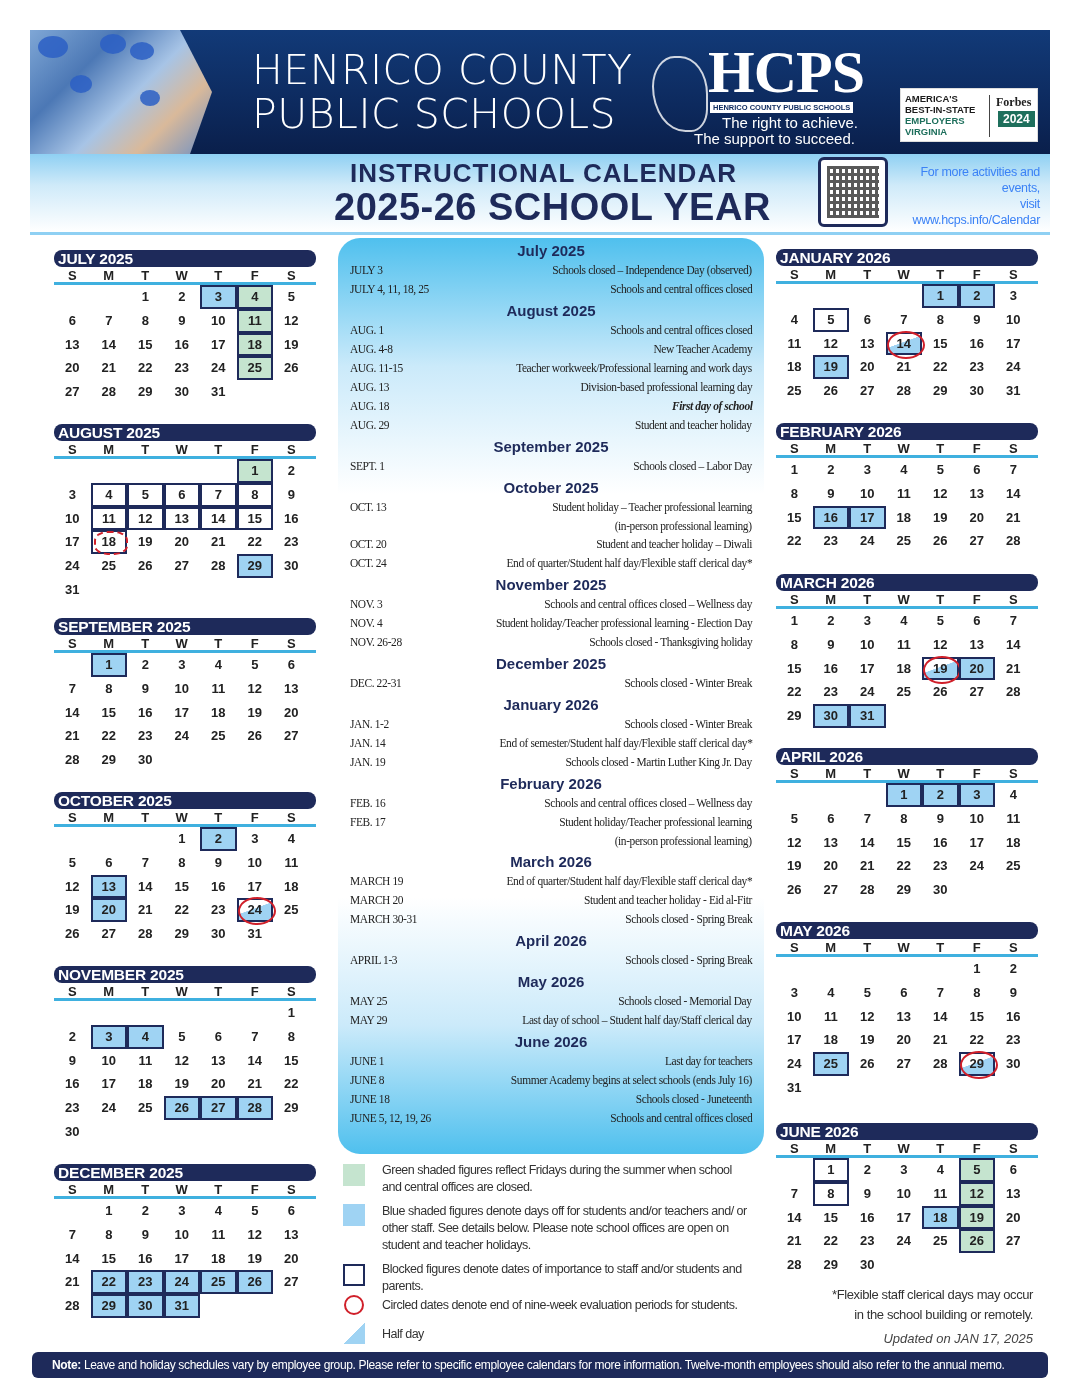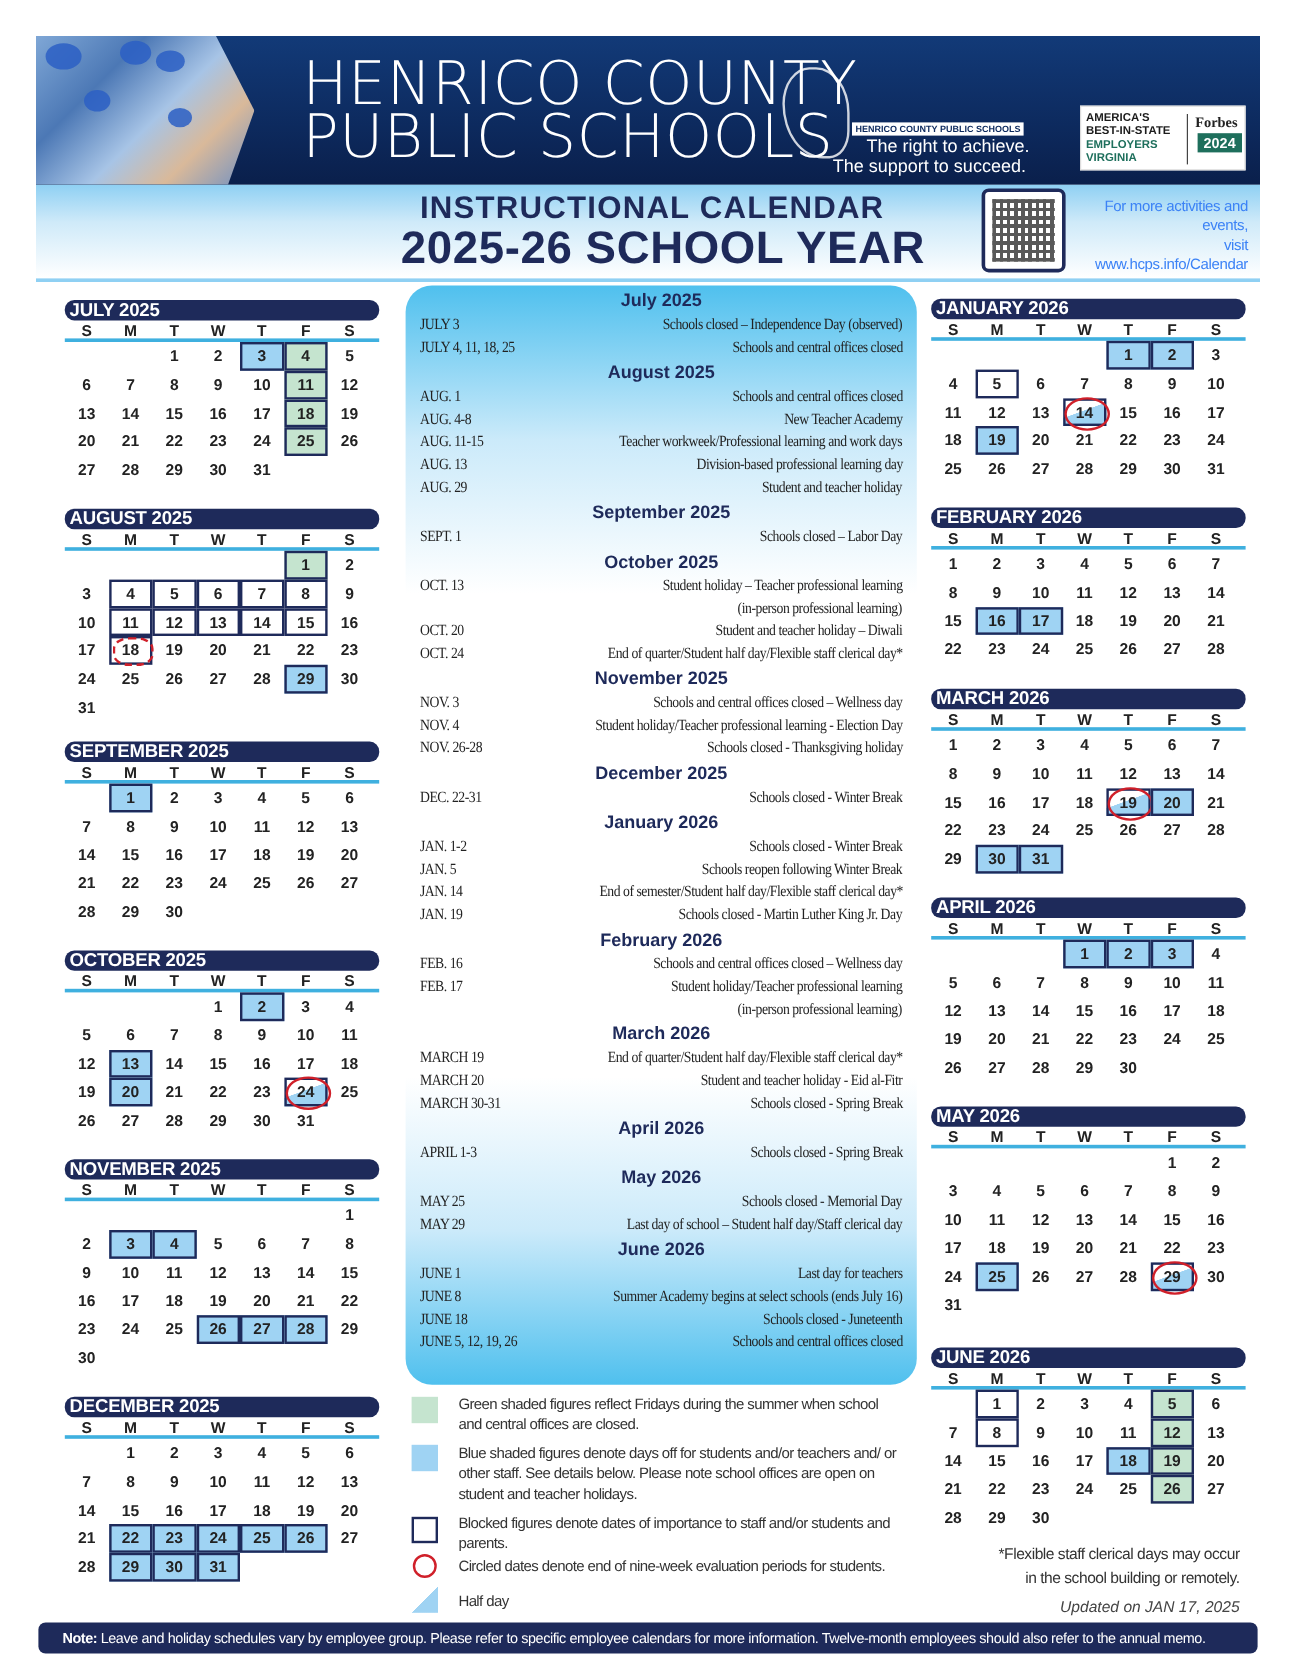--- a/index.html
+++ b/index.html
@@ -1,20 +1,20 @@
 <!DOCTYPE html>
 <html><head>
 <meta charset="utf-8">
 <style>
 *{box-sizing:border-box;margin:0;padding:0}
 body{width:1080px;height:1398px;background:#fff;font-family:"Liberation Sans",sans-serif;color:#1c1c1c;position:relative;overflow:hidden}
 .header{position:absolute;left:30px;top:30px;width:1020px;height:124px;background:linear-gradient(180deg,#123a78 0%,#0d2a5e 60%,#0a1f4b 100%)}
 .photo{position:absolute;left:0;top:0;width:182px;height:124px;background:linear-gradient(135deg,#7fa7d6 0%,#4c78b5 30%,#a7c4e6 55%,#d9b99a 75%,#6c8fc4 100%);clip-path:polygon(0 0,150px 0,182px 62px,160px 124px,0 124px)}
 .photo .pom{position:absolute;border-radius:50%;background:#2b5fc4;opacity:.85}
-.h-title{position:absolute;left:222px;top:18px;color:#fff;font-size:50px;line-height:44px;letter-spacing:.5px;font-family:"DejaVu Sans",sans-serif;font-weight:300}
+.h-title{position:absolute;left:222px;top:18px;color:#fff;font-size:41px;line-height:44px;letter-spacing:.5px;font-family:"DejaVu Sans",sans-serif;font-weight:300}
 .hcps{position:absolute;left:622px;top:12px;width:220px;height:110px;color:#fff}
 .hcps .logo-text{position:absolute;left:56px;top:0;font-family:"Liberation Serif",serif;font-weight:bold;font-size:60px;line-height:60px;letter-spacing:-1px}
 .hcps .sub{position:absolute;left:58px;top:60px;background:#fff;color:#0d2a5e;font-size:7.5px;font-weight:bold;padding:1px 3px;white-space:nowrap}
 .hcps .tag1{position:absolute;left:70px;top:72px;font-size:15px;white-space:nowrap}
 .hcps .tag2{position:absolute;left:42px;top:88px;font-size:15px;white-space:nowrap}
 .hcps .profile{position:absolute;left:0;top:14px;width:56px;height:76px;border:2px solid #fff;border-radius:40% 50% 30% 60%;opacity:.8}
 .forbes{position:absolute;left:870px;top:58px;width:138px;height:54px;background:#fff;border:1px solid #ddd}
 .forbes .l{position:absolute;left:4px;top:4px;font-size:9.5px;line-height:11px;font-weight:bold;color:#1c1c1c;width:80px}
 .forbes .l .g{color:#1e6f5c}
 .forbes .div{position:absolute;left:88px;top:6px;width:1px;height:42px;background:#444}
@@ -69,20 +69,21 @@
     <span class="pom" style="left:100px;top:12px;width:24px;height:18px"></span>
     <span class="pom" style="left:40px;top:45px;width:22px;height:18px"></span>
     <span class="pom" style="left:110px;top:60px;width:20px;height:16px"></span>
   </div>
   <div class="h-title">
     <div>HENRICO COUNTY</div>
     <div>PUBLIC SCHOOLS</div>
   </div>
   <div class="hcps">
     <div class="profile"></div>
+    <div class="logo-text">HCPS</div>
     <div class="sub">HENRICO COUNTY PUBLIC SCHOOLS</div>
     <div class="tag1">The right to achieve.</div>
     <div class="tag2">The support to succeed.</div>
   </div>
   <div class="forbes">
     <div class="l">
       <div>AMERICA'S</div>
       <div>BEST-IN-STATE</div>
       <div class="g">EMPLOYERS</div>
       <div class="g">VIRGINIA</div>
@@ -694,20 +695,24 @@
     </div>
     <div class="ev">
       <span class="dt">AUG. 11-15</span>
       <span class="tx">Teacher workweek/Professional learning and work days</span>
     </div>
     <div class="ev">
       <span class="dt">AUG. 13</span>
       <span class="tx">Division-based professional learning day</span>
     </div>
     <div class="ev">
+      <span class="dt">AUG. 18</span>
+      <span class="tx it">First day of school</span>
+    </div>
+    <div class="ev">
       <span class="dt">AUG. 29</span>
       <span class="tx">Student and teacher holiday</span>
     </div>
     <div class="gap4"></div>
     <div class="ev-m">September 2025</div>
     <div class="ev">
       <span class="dt">SEPT. 1</span>
       <span class="tx">Schools closed – Labor Day</span>
     </div>
     <div class="gap4"></div>
@@ -746,24 +751,20 @@
     <div class="ev-m">December 2025</div>
     <div class="ev">
       <span class="dt">DEC. 22-31</span>
       <span class="tx">Schools closed - Winter Break</span>
     </div>
     <div class="gap4"></div>
     <div class="ev-m">January 2026</div>
     <div class="ev">
       <span class="dt">JAN. 1-2</span>
       <span class="tx">Schools closed - Winter Break</span>
-    </div>
-    <div class="ev">
-      <span class="dt">JAN. 5</span>
-      <span class="tx">Schools reopen following Winter Break</span>
     </div>
     <div class="ev">
       <span class="dt">JAN. 14</span>
       <span class="tx">End of semester/Student half day/Flexible staff clerical day*</span>
     </div>
     <div class="ev">
       <span class="dt">JAN. 19</span>
       <span class="tx">Schools closed - Martin Luther King Jr. Day</span>
     </div>
     <div class="gap4"></div>

